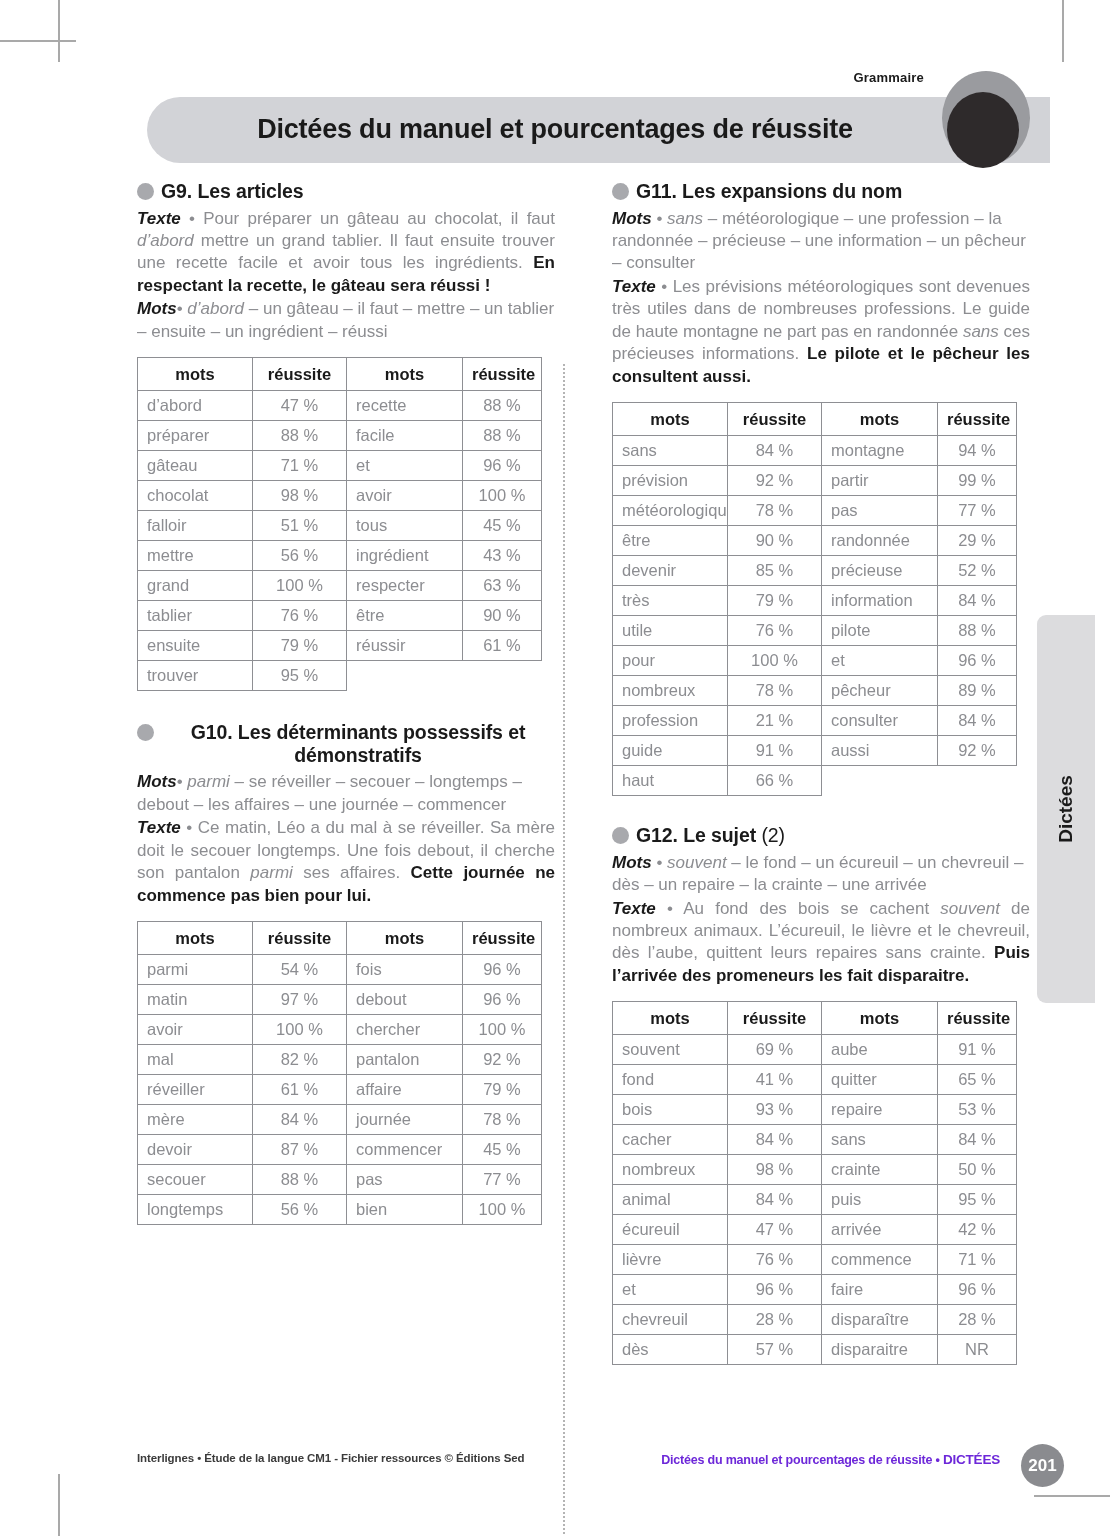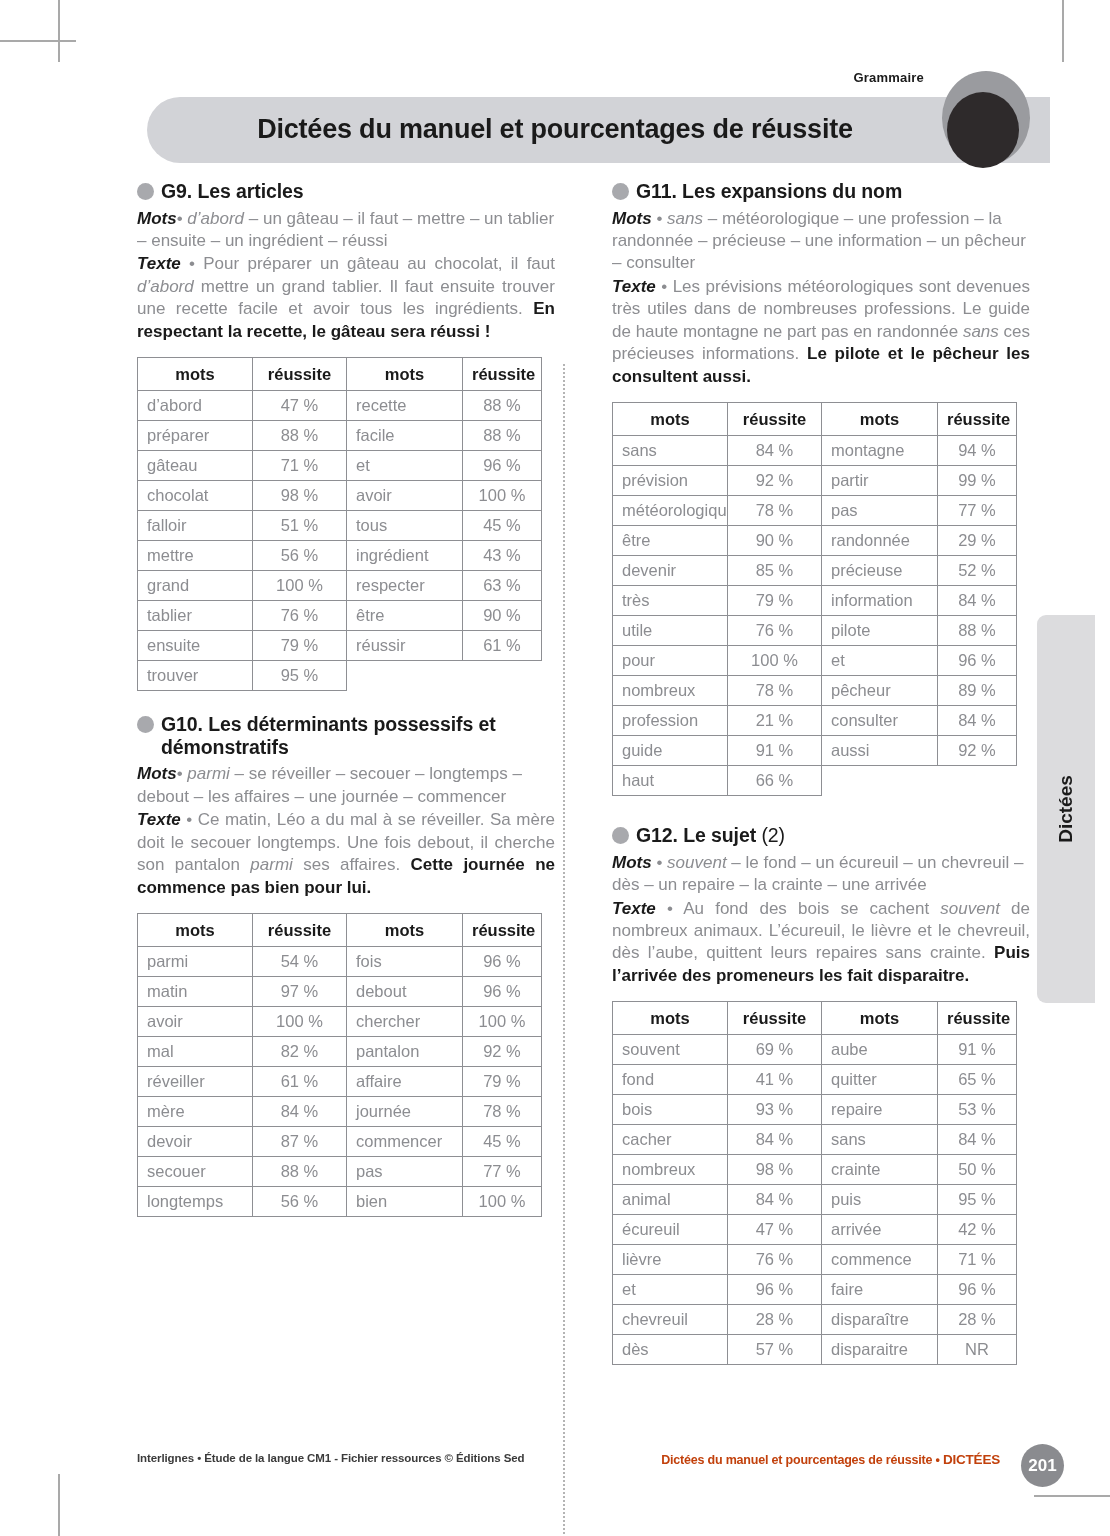--- a/index.html
+++ b/index.html
@@ -82,20 +82,21 @@
   .section { margin-bottom: 0; }
   .sec-head {
     display: flex;
     align-items: flex-start;
     font-size: 19.5px;
     font-weight: bold;
     color: #1a1a1a;
     line-height: 1.16;
     margin-bottom: 5px;
     letter-spacing: -0.1px;
+    text-align: center;
   }
   .bullet {
     flex: 0 0 auto;
     width: 17px; height: 17px;
     border-radius: 50%;
     background: #a8a9ad;
     margin-right: 7px;
     margin-top: 3px;
   }
   .sec-head .suffix { font-weight: normal; }
@@ -163,21 +164,21 @@
 
   
   #footer { position: absolute; left: 0; top: 1452px; width: 1110px; height: 40px; }
   #footer-left {
     position: absolute; left: 137px; top: 0;
     font-size: 11.5px; font-weight: bold; color: #3b3b3b;
     letter-spacing: -0.1px;
   }
   #footer-right {
     position: absolute; right: 110px; top: 0;
-    font-size: 12.5px; color: #c2410c; font-weight: bold;
+    font-size: 12.5px; color: #6d28d9; font-weight: bold;
     letter-spacing: -0.2px;
   }
   #footer-right .cap { font-size: 13.5px; }
   #page-badge {
     position: absolute;
     right: 46px; top: -8px;
     width: 43px; height: 43px;
     border-radius: 50%;
     background: #8a8b8f;
     color: #ffffff;
@@ -210,22 +211,22 @@
 
   <div id="col-divider"></div>
 
   <div class="column" id="col-left">
 
     <div class="section">
       <div class="sec-head">
         <span class="bullet"></span>
         <span><span>G9. Les articles</span><span class="suffix"></span></span>
       </div>
+      <p class="para"><span class="lbl">Texte</span> • Pour préparer un gâteau au chocolat, il faut <span class="em">d’abord</span> mettre un grand tablier. Il faut ensuite trouver une recette facile et avoir tous les ingrédients. <span class="strong">En respectant la recette, le gâteau sera réussi !</span></p>
       <p class="para mots"><span class="lbl">Mots</span>• <span class="em">d’abord</span> – un gâteau – il faut – mettre – un tablier – ensuite – un ingrédient – réussi</p>
-      <p class="para"><span class="lbl">Texte</span> • Pour préparer un gâteau au chocolat, il faut <span class="em">d’abord</span> mettre un grand tablier. Il faut ensuite trouver une recette facile et avoir tous les ingrédients. <span class="strong">En respectant la recette, le gâteau sera réussi !</span></p>
       <table class="rt">
         <colgroup>
             <col class="c0">
             <col class="c1">
             <col class="c2">
             <col class="c3">
           </colgroup>
         <thead>
           <tr>
             <th>mots</th>
@@ -292,21 +293,21 @@
             <tr>
               <td class="">trouver</td>
               <td class="num">95 %</td>
               <td class=" blank"></td>
               <td class="num blank"></td>
             </tr>
           </tbody>
       </table>
     </div>
 
-    <div class="section" style="margin-top:22px;">
+    <div class="section" style="margin-top:30px;">
       <div class="sec-head">
         <span class="bullet"></span>
         <span><span>G10. Les déterminants possessifs et démonstratifs</span><span class="suffix"></span></span>
       </div>
       <p class="para mots"><span class="lbl">Mots</span>• <span class="em">parmi</span> – se réveiller – secouer – longtemps – debout – les affaires – une journée – commencer</p>
       <p class="para"><span class="lbl">Texte</span> • Ce matin, Léo a du mal à se réveiller. Sa mère doit le secouer longtemps. Une fois debout, il cherche son pantalon <span class="em">parmi</span> ses affaires. <span class="strong">Cette journée ne commence pas bien pour lui.</span></p>
       <table class="rt">
         <colgroup>
             <col class="c0">
             <col class="c1">

